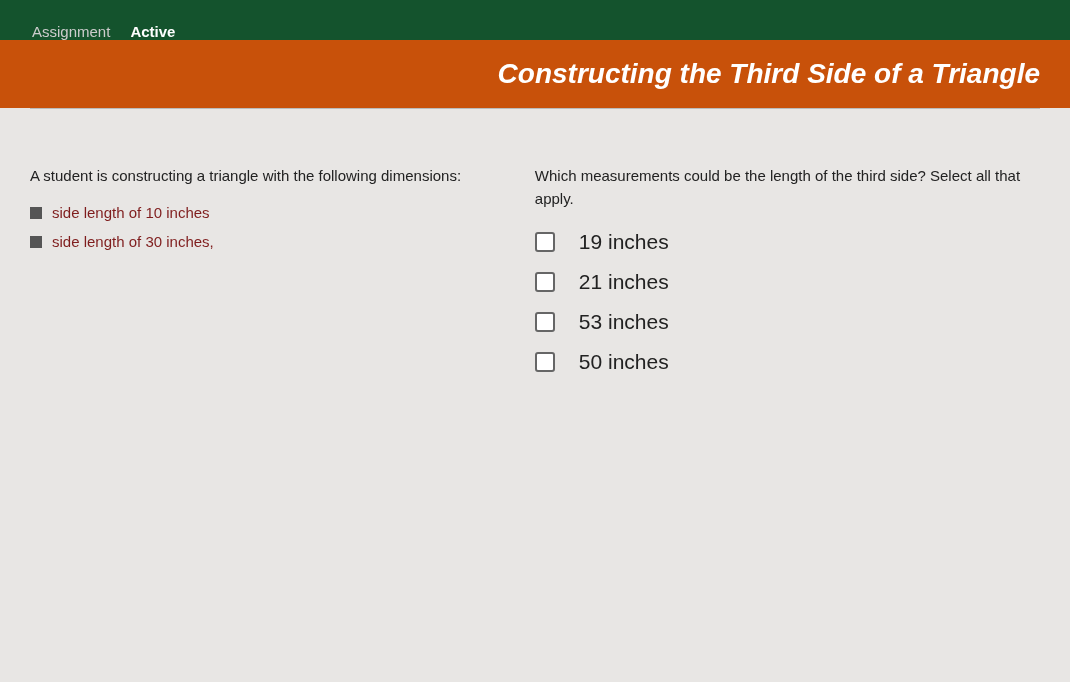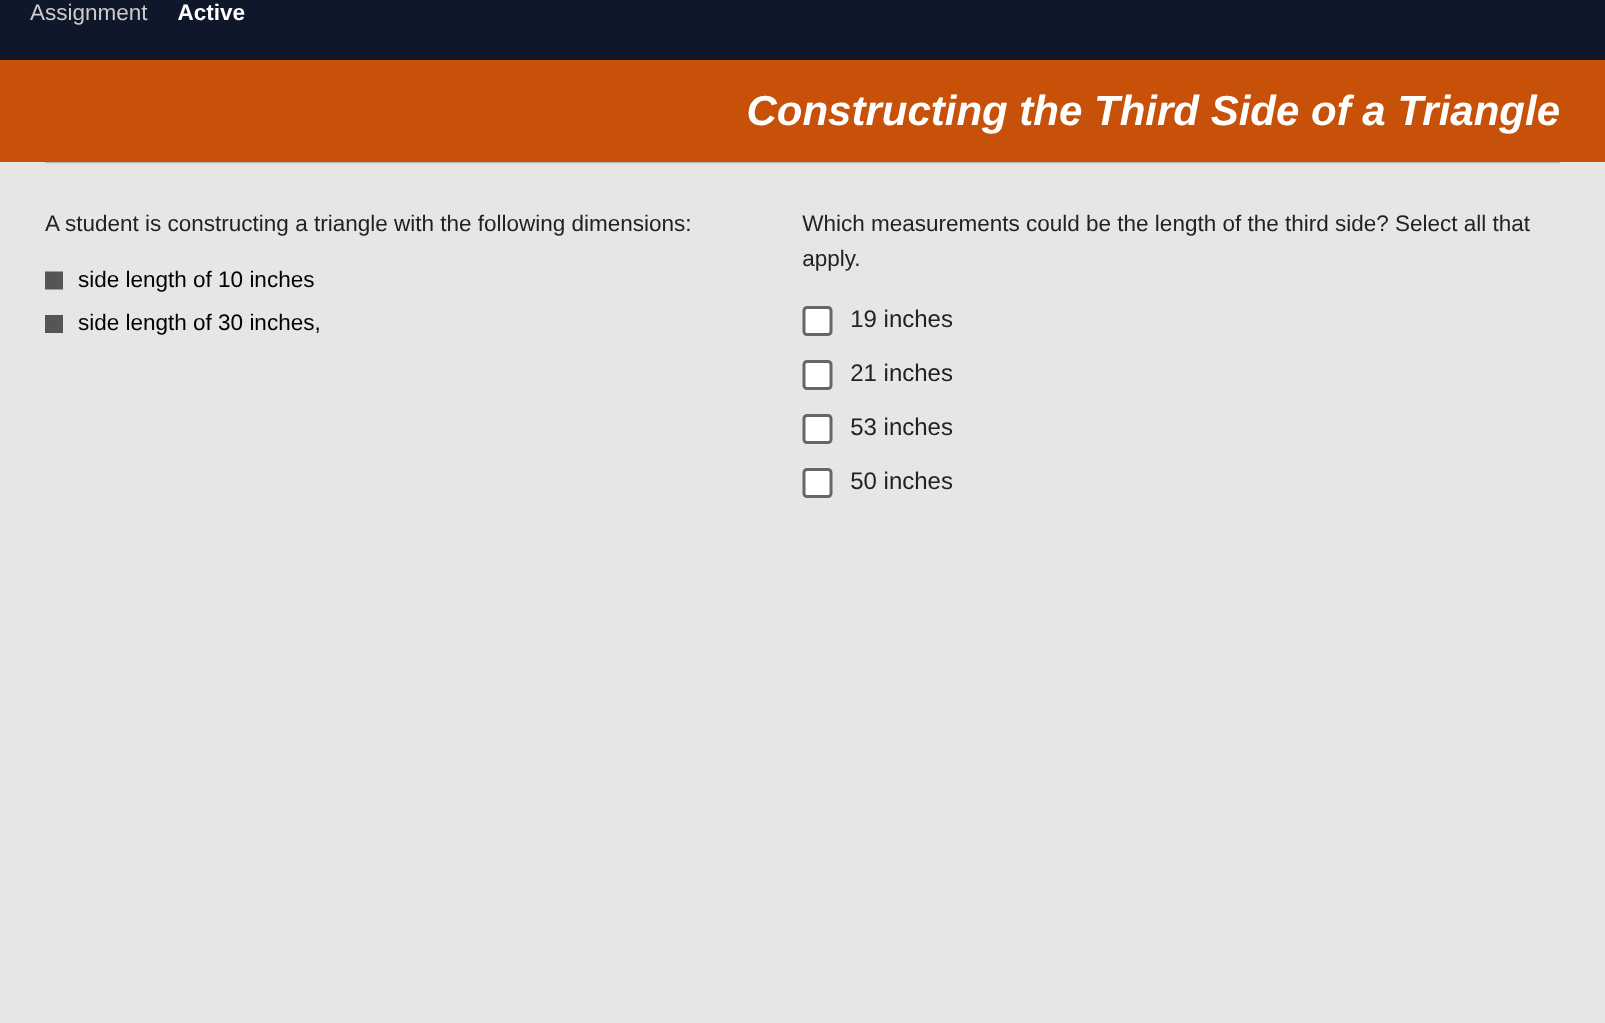--- a/index.html
+++ b/index.html
@@ -10,25 +10,25 @@
 
     body {
       width: 1070px;
       height: 682px;
       background: #d0cece;
       font-family: Arial, Helvetica, sans-serif;
       overflow: hidden;
     }
 
     .top-bar {
-      background: #0f172a;
+      background: #14532d;
       height: 40px;
       display: flex;
-      align-items: flex-start;
-      padding: 0 20px;
+      align-items: flex-end;
+      padding: 0 32px;
       gap: 20px;
     }
 
     .top-bar-assignment {
       color: #ccc;
       font-size: 15px;
       font-weight: 500;
     }
 
     .top-bar-active {
@@ -55,20 +55,21 @@
       font-weight: 800;
       font-style: italic;
       text-align: right;
     }
 
     .content-area {
       display: flex;
       padding: 30px 30px 20px 30px;
       gap: 20px;
       background: #e8e6e4;
+      margin-top: 26px;
     }
 
     .left-panel {
       flex: 0 0 48%;
       padding-right: 20px;
     }
 
     .left-panel p {
       font-size: 15px;
       color: #222;
@@ -80,21 +81,21 @@
       list-style: none;
       padding: 0;
       margin-top: 8px;
     }
 
     .bullet-list li {
       display: flex;
       align-items: flex-start;
       gap: 10px;
       font-size: 15px;
-      color: #000000;
+      color: #7f1d1d;
       margin-bottom: 12px;
       text-align: center;
     }
 
     .bullet-square {
       display: inline-block;
       width: 12px;
       height: 12px;
       background: #555;
       margin-top: 3px;
@@ -114,22 +115,22 @@
 
     .checkbox-list {
       list-style: none;
       padding: 0;
       margin: 0;
     }
 
     .checkbox-list li {
       display: flex;
       align-items: center;
-      gap: 12px;
-      font-size: 16px;
+      gap: 24px;
+      font-size: 21px;
       color: #222;
       margin-bottom: 16px;
     }
 
     .checkbox-item {
       width: 20px;
       height: 20px;
       border: 2px solid #666;
       background: #fff;
       border-radius: 3px;

